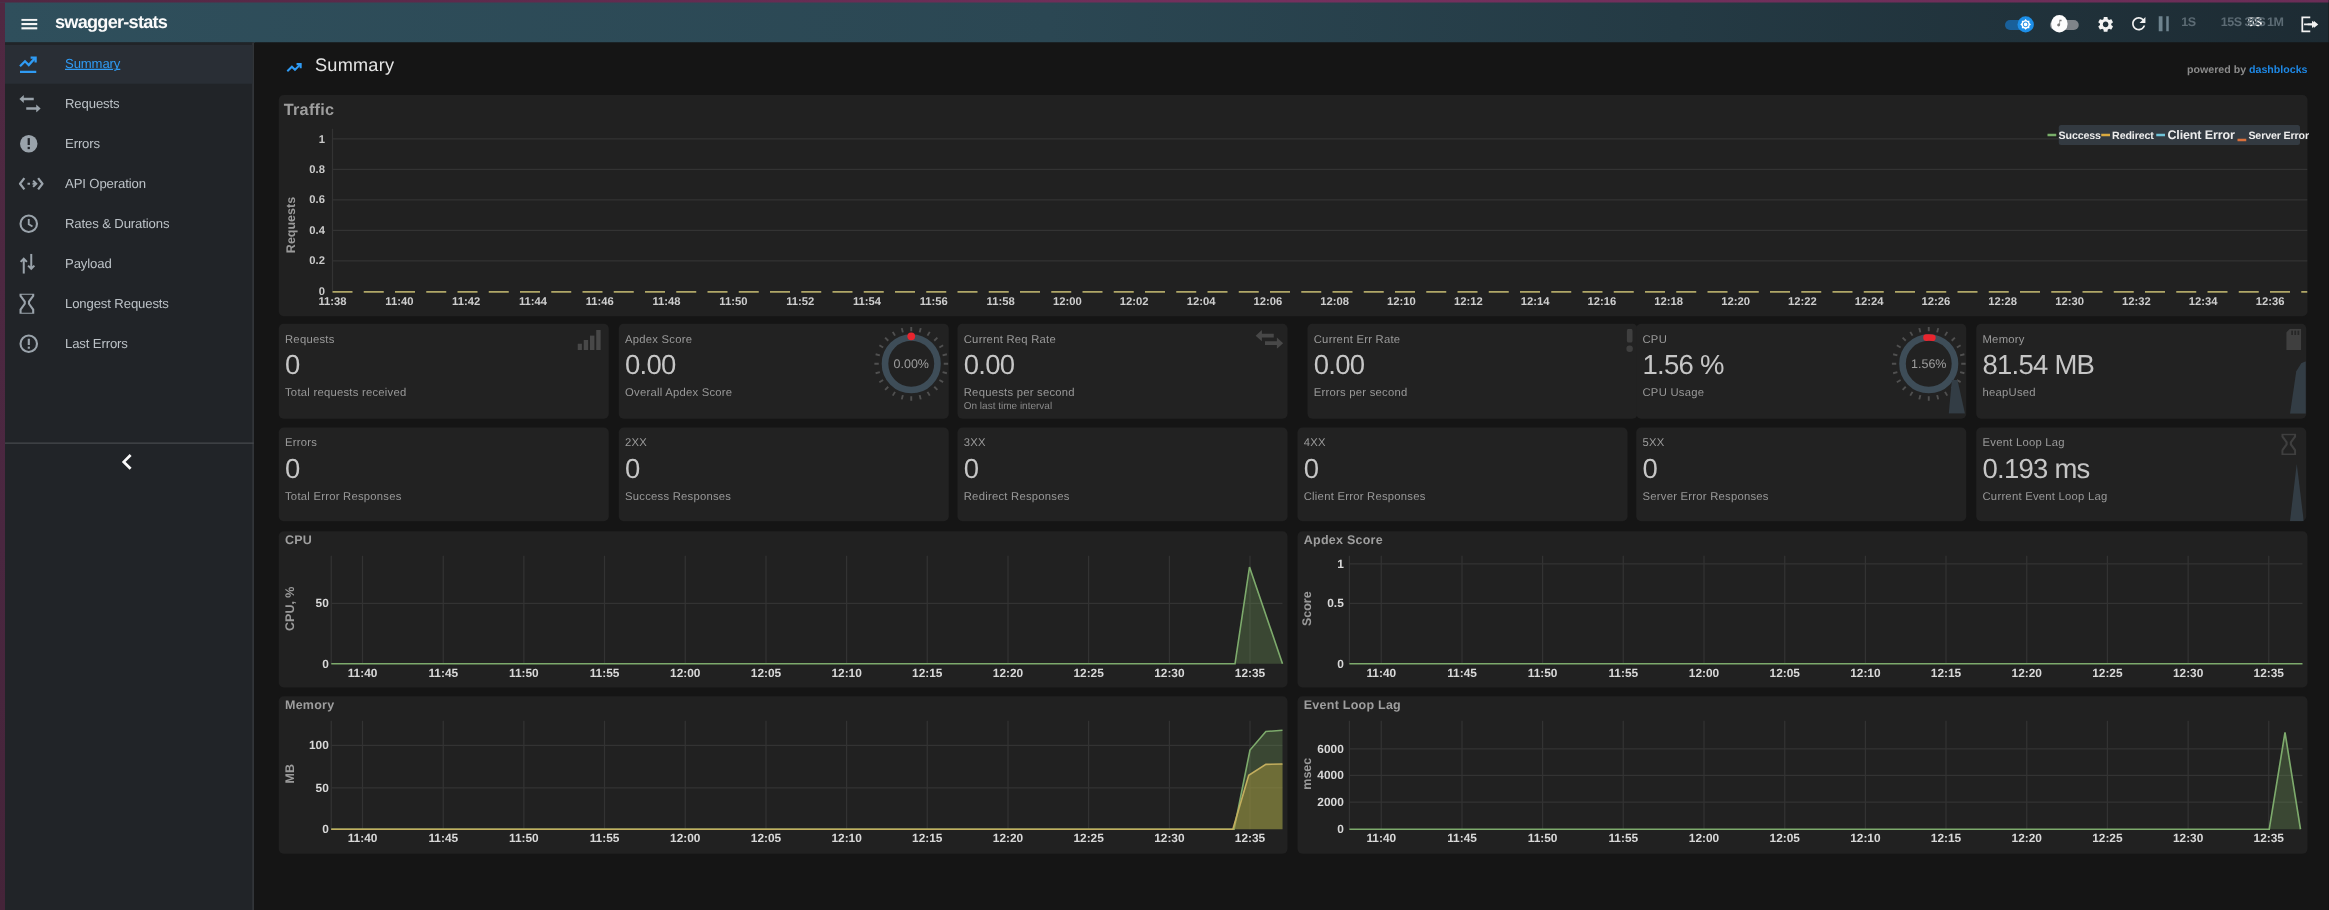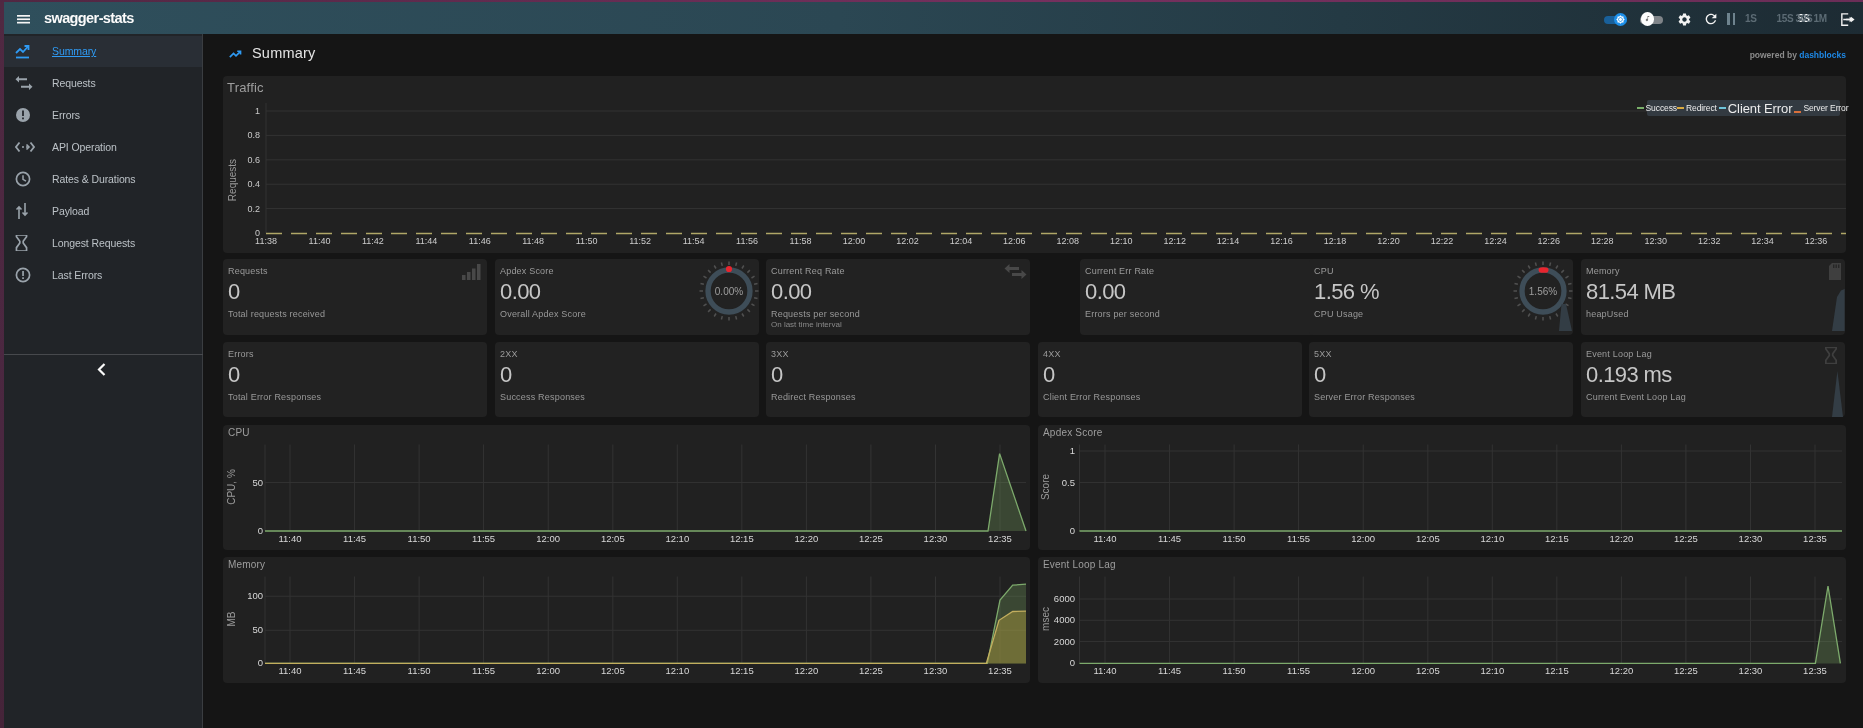--- a/index.html
+++ b/index.html
@@ -11,21 +11,21 @@
 .leftline { position:absolute; left:0; top:2px; width:4px; height:726px;
   background:linear-gradient(180deg,#53294400 0%,#502942 0%,#4a2740 60%,#452439 100%); z-index:20; }
 .sidebar { position:absolute; left:0; top:34px; width:203px; height:694px; background:#212428; border-right:1px solid #3a3d41; }
 .mitem { height:31.9px; display:flex; align-items:center; padding-left:15px; }
 .mitem.active { background:#292e35; }
 .micon { width:20px; display:flex; align-items:center; }
 .mlab { margin-left:17px; font-size:10.5px; color:#bcc2c7; letter-spacing:-0.1px; }
 .sdivider { position:absolute; left:0; top:320px; width:203px; height:1px; background:#47494d; }
 .schev { position:absolute; left:0; top:321px; width:203px; height:28px; display:flex; align-items:center; justify-content:center; }
 .main { position:absolute; left:204px; top:34px; width:1659px; height:694px; background:#151515; }
-.panel { position:absolute; background:#212121; border-radius:4px; }
+.panel { position:absolute; background:#212121; border-radius:4px;font-weight:bold; }
 .ptitle { position:absolute; left:5px; top:2px; font-size:10px; color:#9e9e9e; letter-spacing:0.2px; }
 .ttitle { position:absolute; left:4px; top:4px; font-size:13px; color:#9e9e9e; letter-spacing:0.2px; }
 .card { position:absolute; background:#222222; border-radius:4px; }
 .ctitle { position:absolute; left:5px; top:7px; font-size:9px; color:#9b9b9b; letter-spacing:0.2px; }
 .cvalue { position:absolute; left:5px; top:19.5px; font-size:22px; letter-spacing:-0.6px; color:#c6c6c6; }
 .csub { position:absolute; left:5px; top:49.5px; font-size:9px; color:#999999; letter-spacing:0.2px; }
 .csub2 { position:absolute; left:5px; top:61px; font-size:8px; color:#8a8a8a; }
 .tsel { font-size:10px; font-weight:bold; letter-spacing:-0.3px; }
 </style>
 </head>
@@ -219,21 +219,21 @@
       <span style="display:flex;align-items:center;margin-right:0">
         <span style="width:7px;height:2px;background:#79ae69;display:inline-block;margin-right:2px"></span>
         <span style="font-size:8.5px;letter-spacing:-0.1px;color:#ececec;white-space:nowrap">Success</span>
       </span>
       <span style="display:flex;align-items:center;margin-right:2px">
         <span style="width:7px;height:2px;background:#d9a93f;display:inline-block;margin-right:2px"></span>
         <span style="font-size:8.5px;letter-spacing:-0.1px;color:#ececec;white-space:nowrap">Redirect</span>
       </span>
       <span style="display:flex;align-items:center;margin-right:2px">
         <span style="width:7px;height:2px;background:#6fc4d9;display:inline-block;margin-right:2px"></span>
-        <span style="font-size:13px;letter-spacing:-0.1px;color:#ececec;white-space:nowrap">Client Error</span>
+        <span style="font-size:10px;letter-spacing:-0.1px;color:#ececec;white-space:nowrap">Client Error</span>
       </span>
       <span style="display:flex;align-items:flex-end;margin-right:2px">
         <span style="width:7px;height:2px;background:#d9703c;display:inline-block;margin-right:2px"></span>
         <span style="font-size:8.5px;letter-spacing:-0.1px;color:#ececec;white-space:nowrap">Server Error</span>
       </span>
     </div>
 </div>
 <div class="card" style="left:223px;top:259px;width:264px;height:76px">
     <div class="ctitle">Requests</div>
     <div class="cvalue">0</div>
@@ -282,21 +282,21 @@
 <div class="card" style="left:766px;top:259px;width:264px;height:76px">
     <div class="ctitle">Current Req Rate</div>
     <div class="cvalue">0.00</div>
     <div class="csub">Requests per second</div>
     <div class="csub2">On last time interval</div>
     <div style="position:absolute;right:3px;top:5px"><svg width="23" height="15" viewBox="0 0 23 15">
         <path d="M5.5 0 L0.5 4.5 L5.5 9 L5.5 6 L15 6 L15 3 L5.5 3 Z" fill="#484848"></path>
         <path d="M17.5 6 L22.5 10.5 L17.5 15 L17.5 12 L8 12 L8 9 L17.5 9 Z" fill="#484848"></path>
       </svg></div>
   </div>
-<div class="card" style="left:1080px;top:259px;width:264px;height:76px">
+<div class="card" style="left:1046px;top:259px;width:264px;height:76px">
     <div class="ctitle">Current Err Rate</div>
     <div class="cvalue">0.00</div>
     <div class="csub">Errors per second</div>
     <div style="position:absolute;right:1px;top:4px"><svg width="10" height="19" viewBox="0 0 10 19">
         <rect x="2.5" y="0" width="4.5" height="11" rx="1.5" fill="#3f3f3f"></rect>
         <circle cx="4.7" cy="16" r="2.6" fill="#3f3f3f"></circle>
       </svg></div>
   </div>
 <div class="card" style="left:1309px;top:259px;width:264px;height:76px">
     <div class="ctitle">CPU</div>

